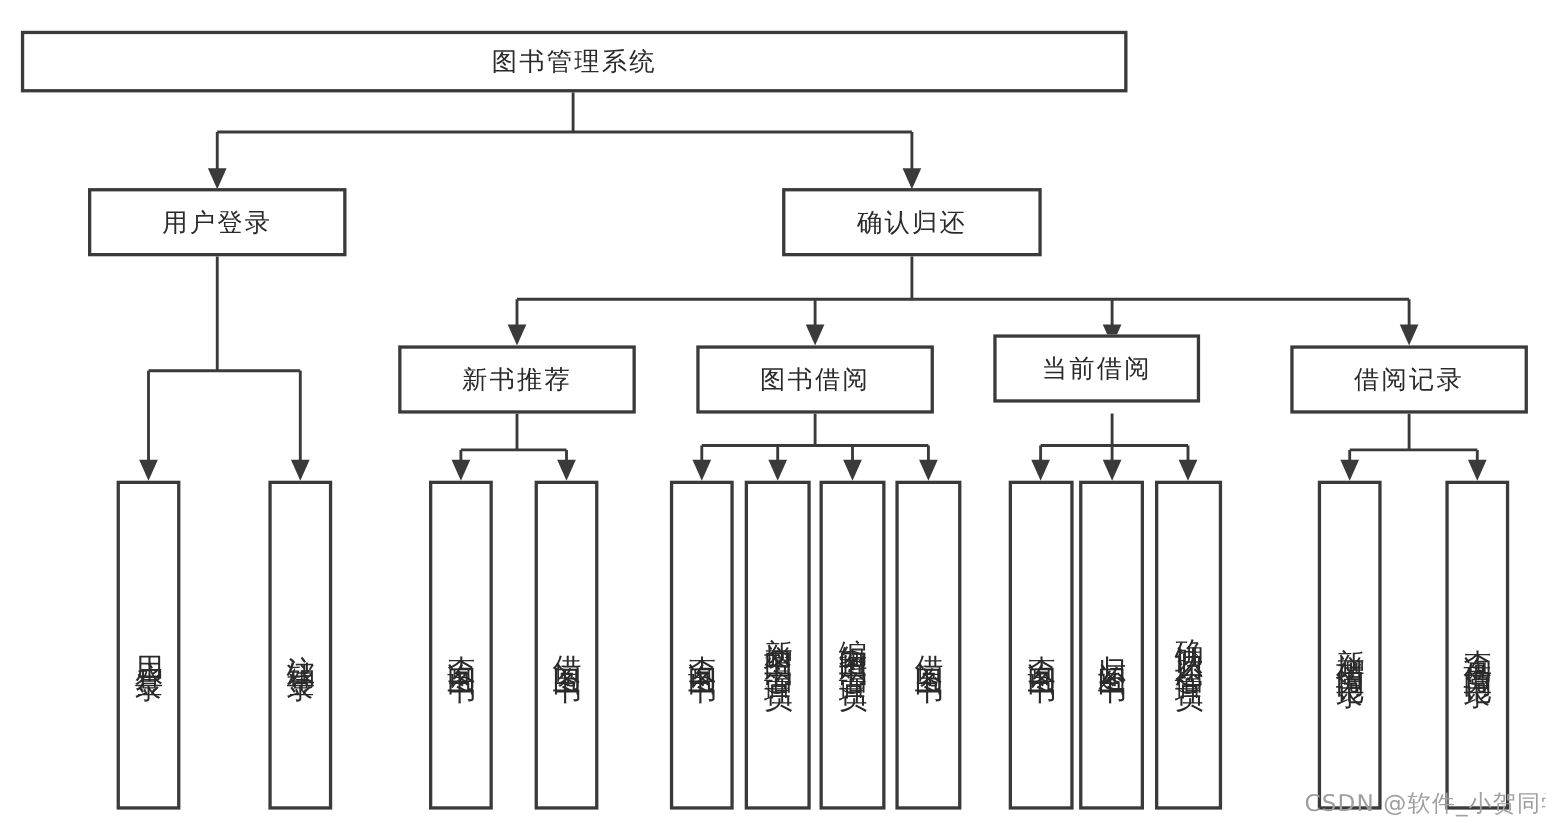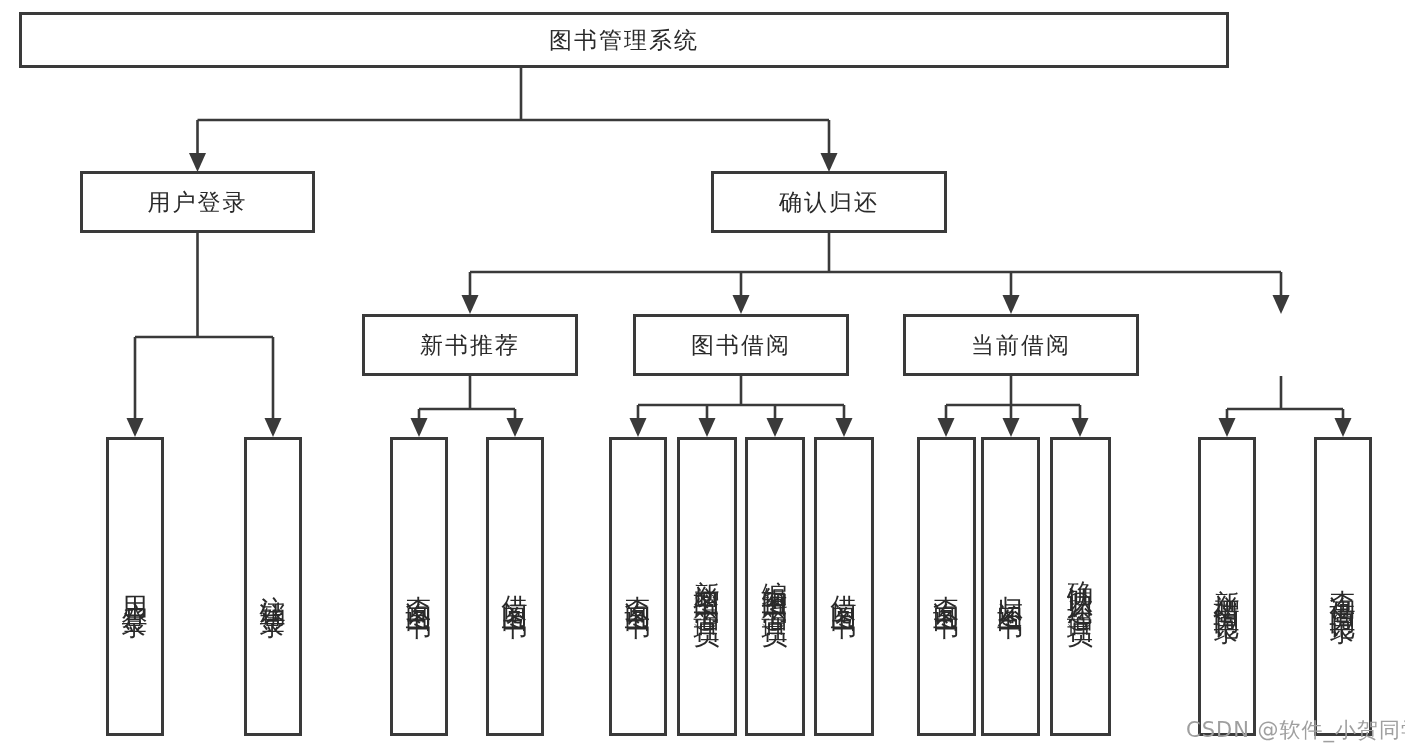--- a/index.html
+++ b/index.html
@@ -84,28 +84,29 @@
       <polygon points="766.5,418 783.5,418 775,437"></polygon>
       <polygon points="835.5,418 852.5,418 844,437"></polygon>
       <polygon points="937.5,418 954.5,418 946,437"></polygon>
       <polygon points="1002.5,418 1019.5,418 1011,437"></polygon>
       <polygon points="1071.5,418 1088.5,418 1080,437"></polygon>
       <polygon points="1218.5,418 1235.5,418 1227,437"></polygon>
       <polygon points="1334.5,418 1351.5,418 1343,437"></polygon>
     </g>
   </svg>
 
-  <div class="box h" style="left:19px; top:12px; width:1210px; height:56px">图书管理系统</div>
+  <div class="box h" style="left:19px; top:28px; width:1006px; height:56px">图书管理系统</div>
 
   <div class="box h" style="left:80px; top:171px; width:235px; height:62px">用户登录</div>
   <div class="box h" style="left:711px; top:171px; width:236px; height:62px">确认归还</div>
 
   <div class="box h" style="left:362px; top:314px; width:216px; height:62px">新书推荐</div>
   <div class="box h" style="left:633px; top:314px; width:216px; height:62px">图书借阅</div>
-  <div class="box h" style="left:903px; top:314px; width:236px; height:62px">当前借阅</div>
+  <div class="box h" style="left:903px; top:304px; width:188px; height:62px">当前借阅</div>
+  <div class="box h" style="left:1173px; top:314px; width:216px; height:62px">借阅记录</div>
 
   <div class="box v" style="left:106px; width:58px">用户登录</div>
   <div class="box v" style="left:244px; width:58px">注销登录</div>
 
   <div class="box v" style="left:390px; width:58px">查询图书</div>
   <div class="box v" style="left:486px; width:58px">借阅图书</div>
 
   <div class="box v" style="left:609px; width:58px">查询图书</div>
   <div class="box v" style="left:677px; width:60px">新增图书（管理员）</div>
   <div class="box v" style="left:745px; width:60px">编辑图书（管理员）</div>

